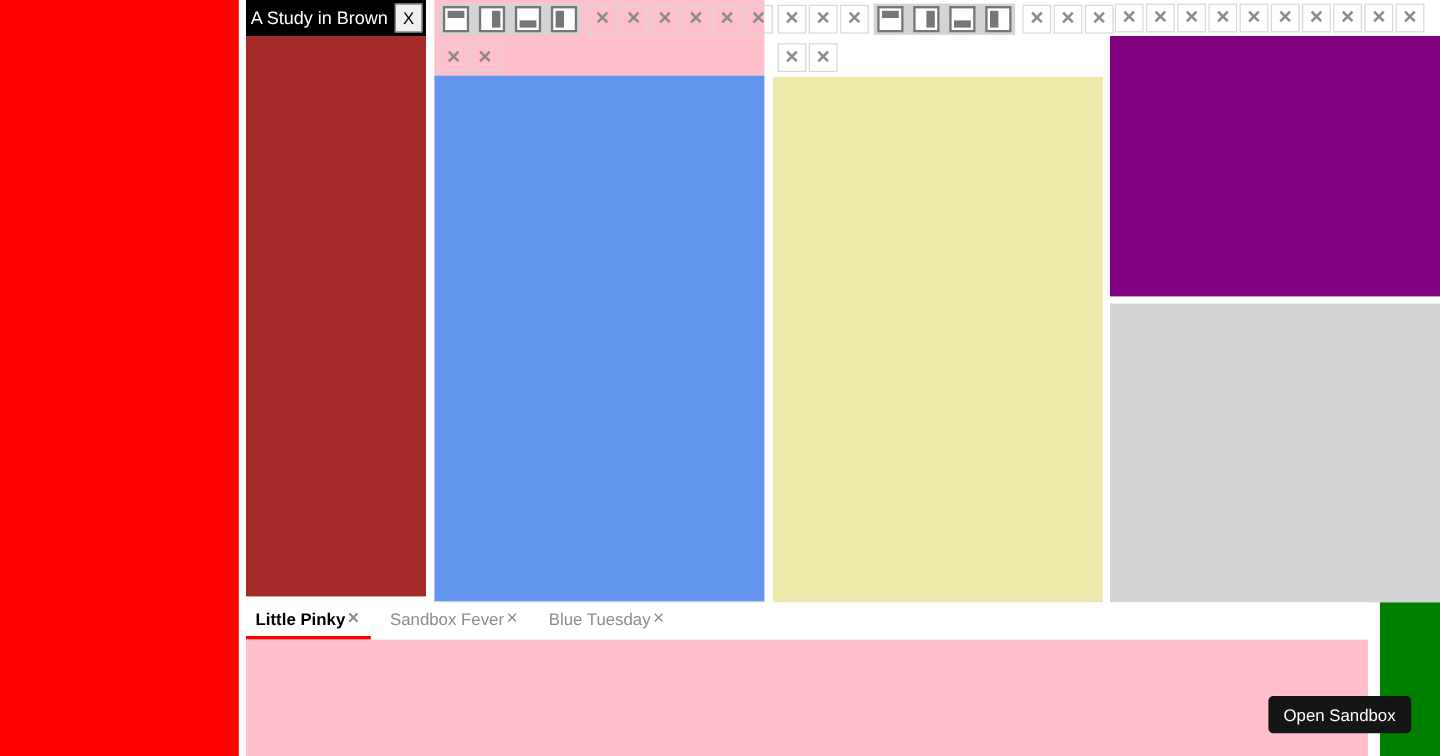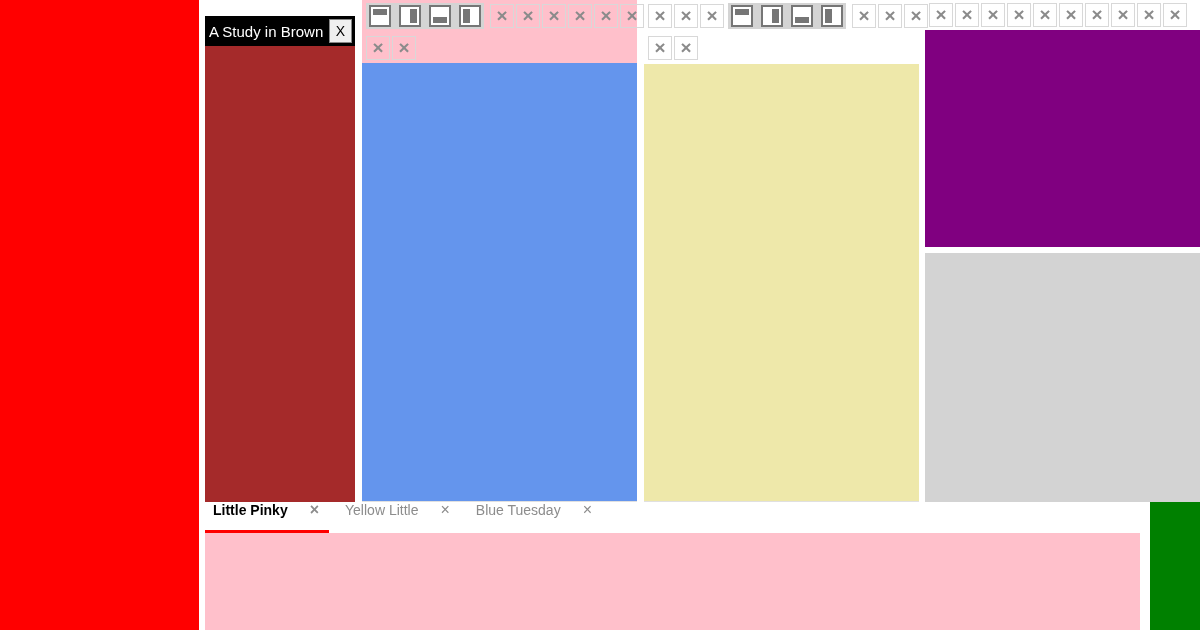--- a/index.html
+++ b/index.html
@@ -33,21 +33,21 @@
           cursor: pointer; flex: 0 0 auto; }
   .dock::after { content: ""; position: absolute; background: #767676; }
   .dock.t::after { left: 2px; right: 2px; top: 2px; height: 6px; }
   .dock.r::after { top: 2px; bottom: 2px; right: 2px; width: 7px; }
   .dock.b::after { left: 2px; right: 2px; bottom: 2px; height: 6px; }
   .dock.l::after { top: 2px; bottom: 2px; left: 2px; width: 7px; }
 
   
   .tabbar { position: absolute; left: 205px; top: 502px; width: 935px; height: 31px;
             display: flex; align-items: stretch; background: #fff; }
-  .tab { display: flex; gap: 22px; padding: 0 10px 0 8px; margin-right: 8px;
+  .tab { display: flex; align-items: center; gap: 2px; padding: 0 10px 0 8px; margin-right: 8px;
          background: none; border: none; border-bottom: 3px solid transparent; font-family: inherit;
          font-size: 14px; color: #8c8c8c; cursor: pointer; }
   .tab.active { color: #000; font-weight: bold; border-bottom-color: #ff0000; }
   .tab-close { font-size: 16px; line-height: 1; color: #8c8c8c; }
 
   
   .sandbox-btn { position: absolute; right: 24px; bottom: 19px; height: 31px; padding: 0 13px;
                  background: #151515; color: #fff; border: none; border-radius: 4px;
                  font-size: 14px; font-family: inherit; display: flex; align-items: center;
                  cursor: pointer; }
@@ -55,21 +55,21 @@
   
   .p-red    { left: 0;     top: 0;   width: 199px; height: 630px; }
   .p-brown  { left: 0;     top: 30px; width: 150px; height: 467px; }
   .p-blue   { left: 0;     top: 63px; width: 275px; height: 439px; border-bottom: 1px solid #e0e0e0; }
   .p-yellow { left: 0;     top: 64px; width: 275px; height: 438px; border-bottom: 1px solid #e0e0e0; }
   .p-purple { left: 0;     top: 30px; width: 275px; height: 217px; }
   .p-gray   { left: 0;     top: 253px; width: 275px; height: 249px; }
   .p-pink-bottom { left: 205px; top: 533px; width: 935px; height: 97px; }
   .p-green  { left: 1150px; top: 502px; width: 50px; height: 128px; }
 
-  .col-brown  { left: 205px; top: 16px; width: 150px; height: 497px; }
+  .col-brown  { left: 205px; top: 0; width: 150px; height: 497px; }
   .col-blue   { left: 362px; top: 0; width: 275px; height: 502px; }
   .col-yellow { left: 644px; top: 0; width: 275px; height: 502px; }
   .col-right  { left: 925px; top: 0; width: 275px; height: 502px; }
   .rtoolbar   { position: absolute; left: 0; top: 0; width: 275px; height: 30px; padding: 3px 4px; }
 </style>
 </head>
 <body>
 
 <div class="stage">
 
@@ -147,27 +147,28 @@
     <div class="panel p-purple" style="background-color: rgb(128, 0, 128);"></div>
     <div class="panel p-gray" style="background-color: rgb(211, 211, 211);"></div>
   </div>
 
   <div class="tabbar">
     <button class="tab active">
       <span>Little Pinky</span>
       <span class="tab-close">×</span>
     </button>
     <button class="tab">
-      <span>Yellow Little</span>
+      <span>Sandbox Fever</span>
       <span class="tab-close">×</span>
     </button>
     <button class="tab">
       <span>Blue Tuesday</span>
       <span class="tab-close">×</span>
     </button>
   </div>
 
   <div class="panel p-pink-bottom" style="background-color: rgb(255, 192, 203);"></div>
 
   <div class="panel p-green" style="background-color: rgb(0, 128, 0);"></div>
 
+  <button class="sandbox-btn">Open Sandbox</button>
 
 </div>
 
 </body></html>

